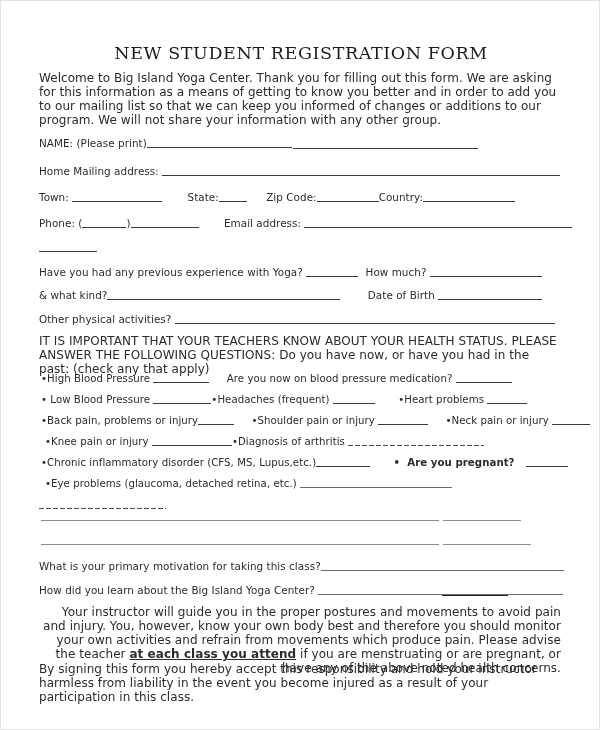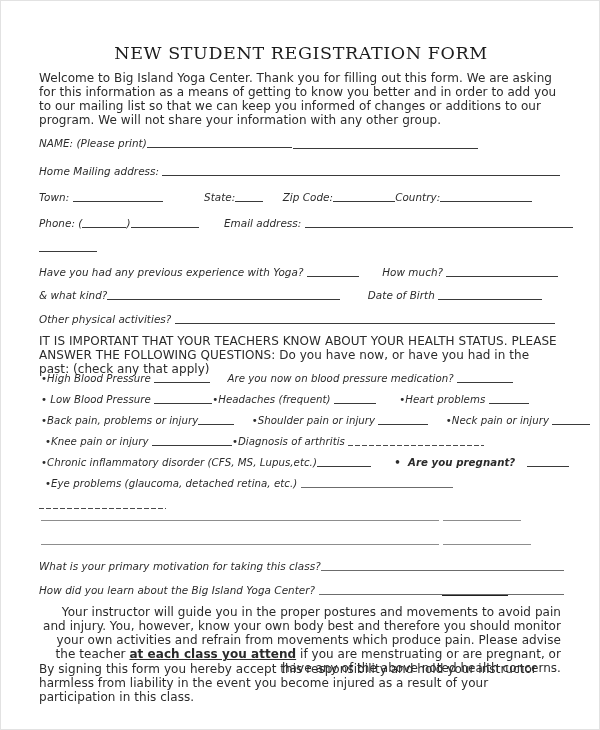--- a/index.html
+++ b/index.html
@@ -58,21 +58,21 @@
     position: absolute;
     font-size: 10.4px;
     line-height: 13px;
     color: #2b2b2b;
     white-space: nowrap;
     letter-spacing: 0.05px;
   }
 
   .row.bullets { font-size: 10.2px; }
 
-  .lbl { white-space: pre; font-style: italic; }
+  .lbl { white-space: pre; }
   .bold { font-weight: bold; }
   .bold-u { font-weight: bold; text-decoration: underline; }
 
   
   .rule {
     display: inline-block;
     vertical-align: baseline;
     border-bottom: 1.1px solid #3a3a3a;
     height: 9px;
     margin-bottom: -1px;
@@ -115,38 +115,38 @@
     </div>
 
     <div class="row" style="left:0; top:164px;">
       <span class="lbl">Home Mailing address:</span>
       <span class="rule" style="width:398px;"></span>
     </div>
 
     <div class="row" style="left:0; top:190px;">
       <span class="lbl">Town:</span>
       <span class="rule" style="width:90px;"></span>
-      <span class="lbl" style="margin-left:38px;">State:</span><span class="rule" style="width:28px;"></span>
+      <span class="lbl" style="margin-left:22px;">State:</span><span class="rule" style="width:28px;"></span>
       <span class="lbl" style="margin-left:16px;">Zip Code:</span><span class="rule" style="width:62px;"></span><span class="lbl">Country:</span><span class="rule" style="width:92px;"></span>
     </div>
 
     <div class="row" style="left:0; top:216px;">
       <span class="lbl">Phone: (</span><span class="rule" style="width:44px;"></span><span class="lbl">)</span><span class="rule" style="width:68px;"></span>
       <span class="lbl" style="margin-left:22px;">Email address:</span>
       <span class="rule" style="width:268px;"></span>
     </div>
 
     <div class="row" style="left:0; top:240px;">
       <span class="rule" style="width:58px;"></span>
     </div>
 
     <div class="row" style="left:0; top:265px;">
       <span class="lbl">Have you had any previous experience with Yoga?</span>
       <span class="rule" style="width:52px;"></span>
-      <span class="lbl" style="margin-left:20px;text-align:right;">How much?</span>
+      <span class="lbl" style="margin-left:4px;text-align:right;">How much?</span>
       <span class="rule" style="width:112px;"></span>
     </div>
 
     <div class="row" style="left:0; top:288px;">
       <span class="lbl">&amp; what kind?</span><span class="rule" style="width:233px;"></span>
       <span class="lbl" style="margin-left:24px;">Date of Birth</span>
       <span class="rule" style="width:104px;"></span>
     </div>
 
     <div class="row" style="left:0; top:312px;">

